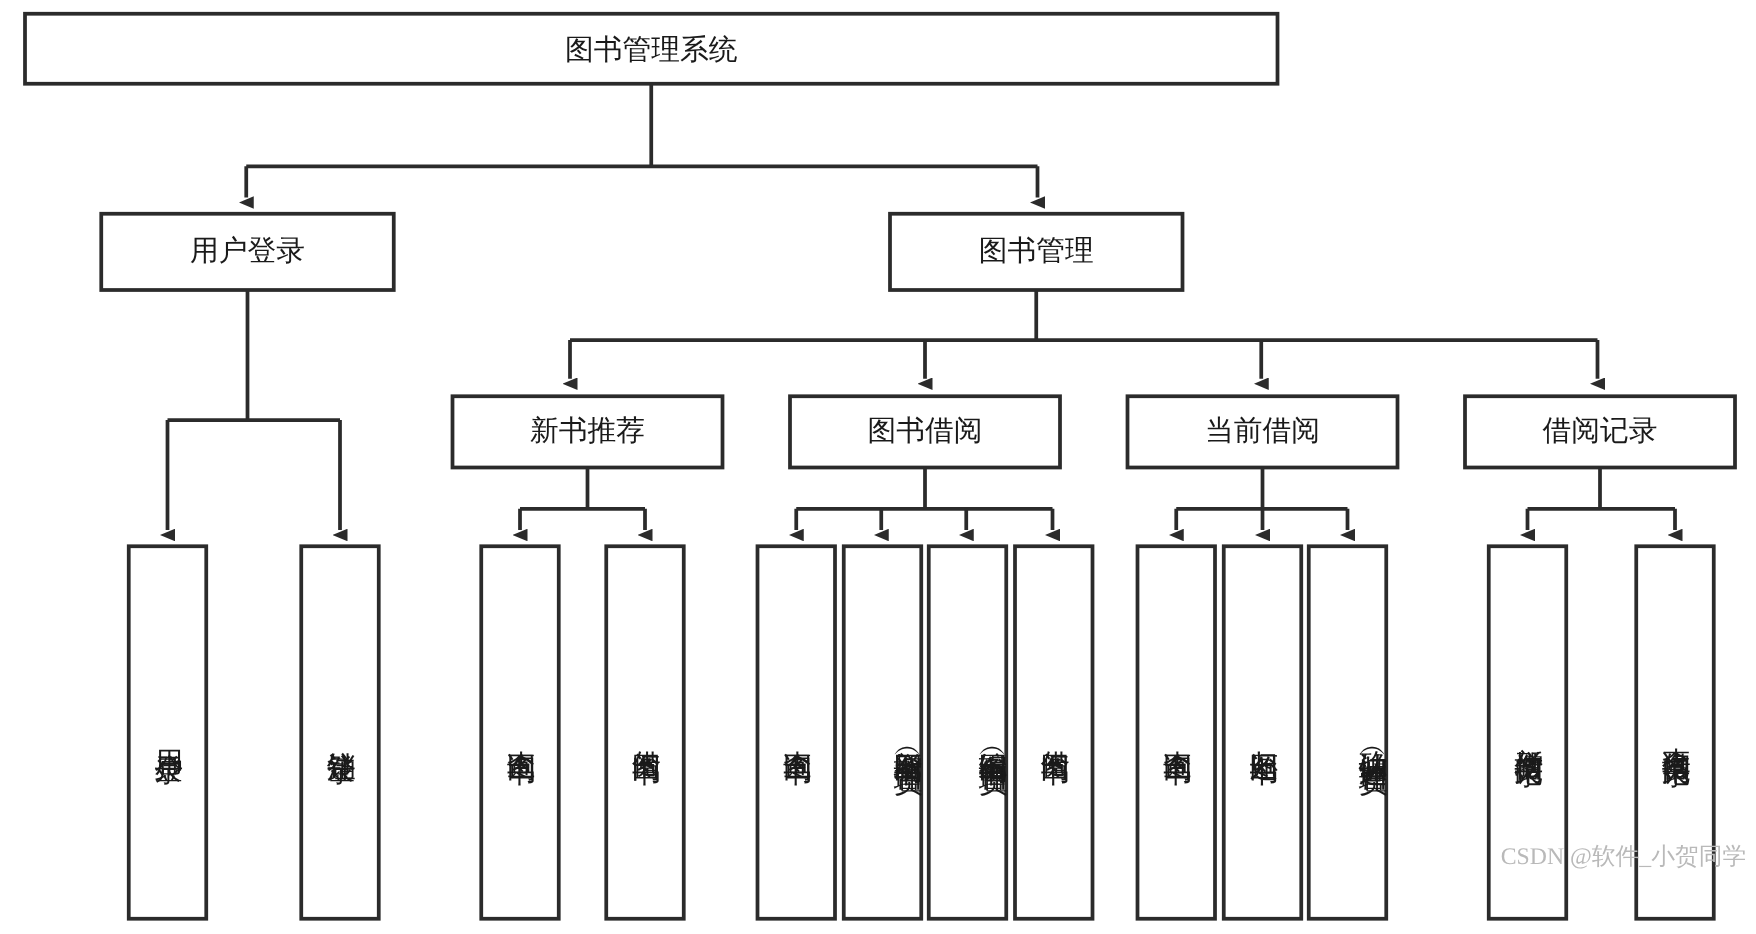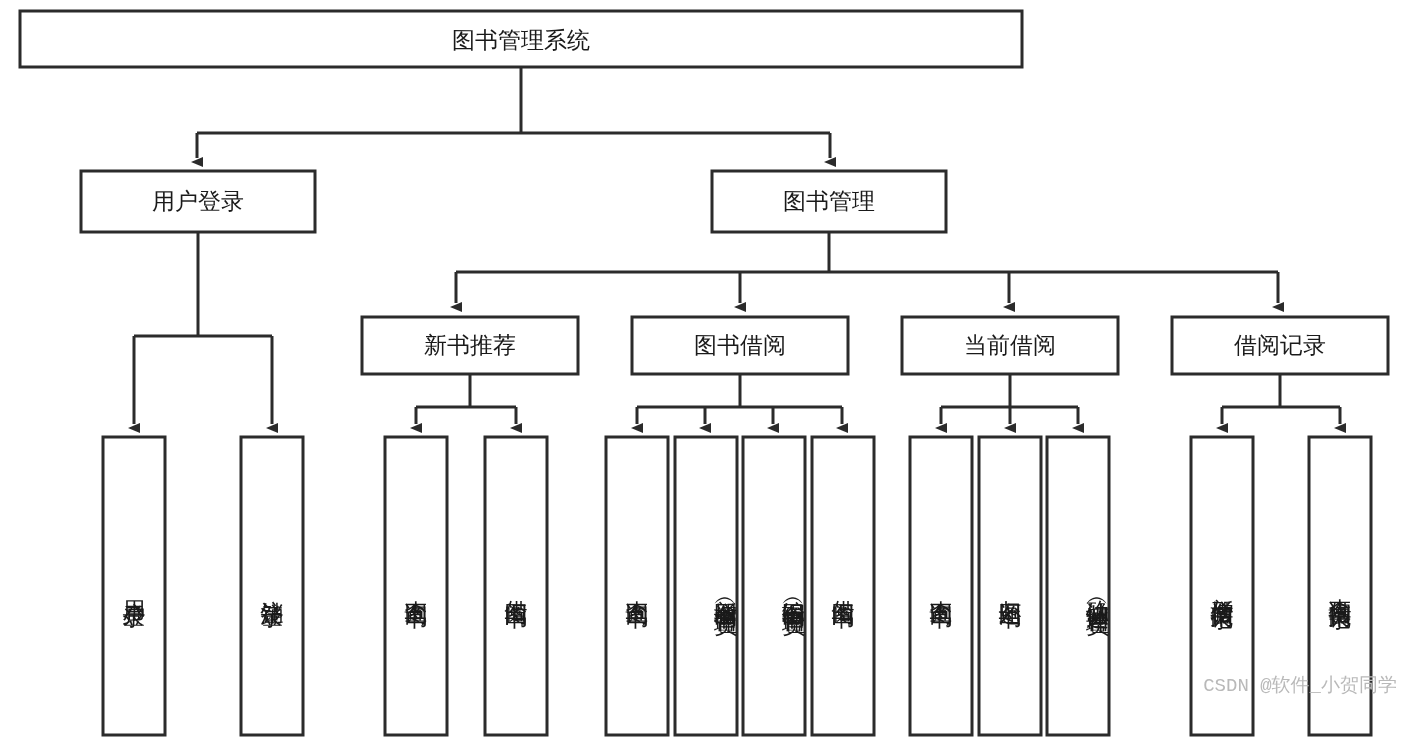--- a/index.html
+++ b/index.html
@@ -59,21 +59,21 @@
     display: flex;
     align-items: center;
     justify-content: center;
     white-space: nowrap;
     pointer-events: none;
   }
   .watermark {
     position: absolute;
     right: 8px;
     bottom: 6px;
-    font-family: Liberation Mono, monospace;
+    font-family: Liberation Serif, serif;
     font-size: 19px;
     color: #b9b9b9;
     white-space: nowrap;
     user-select: none;
   }
 </style>
 </head>
 <body>
 
 <div id="diagram-root">

